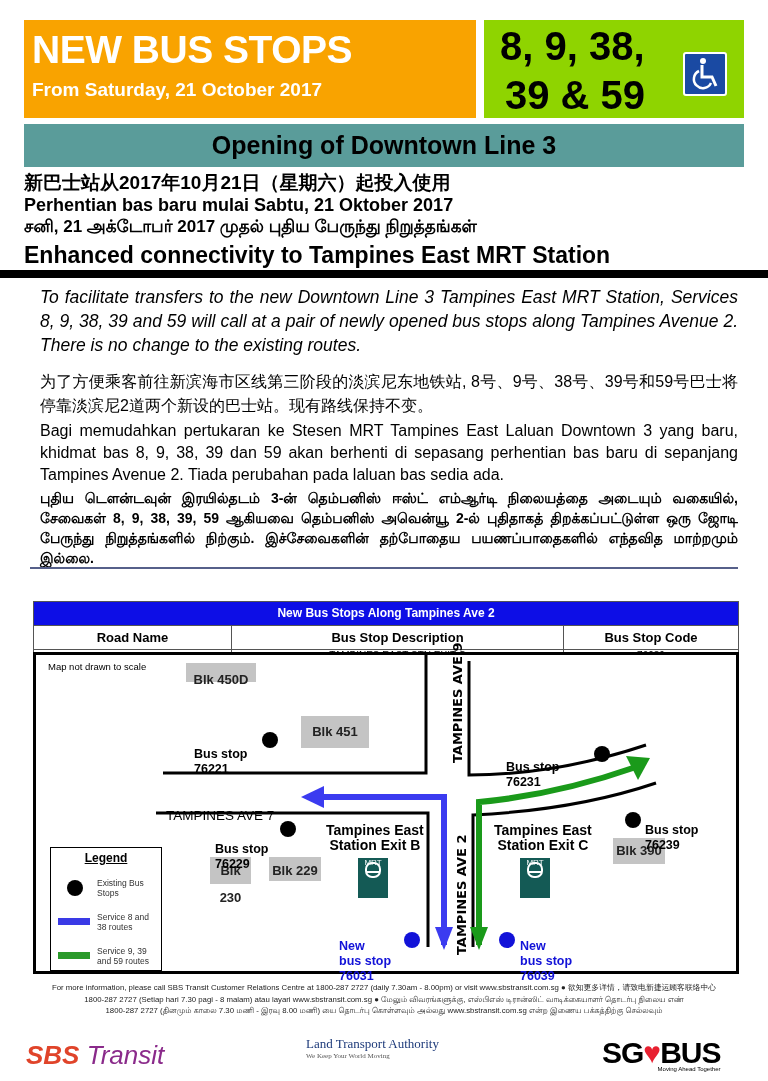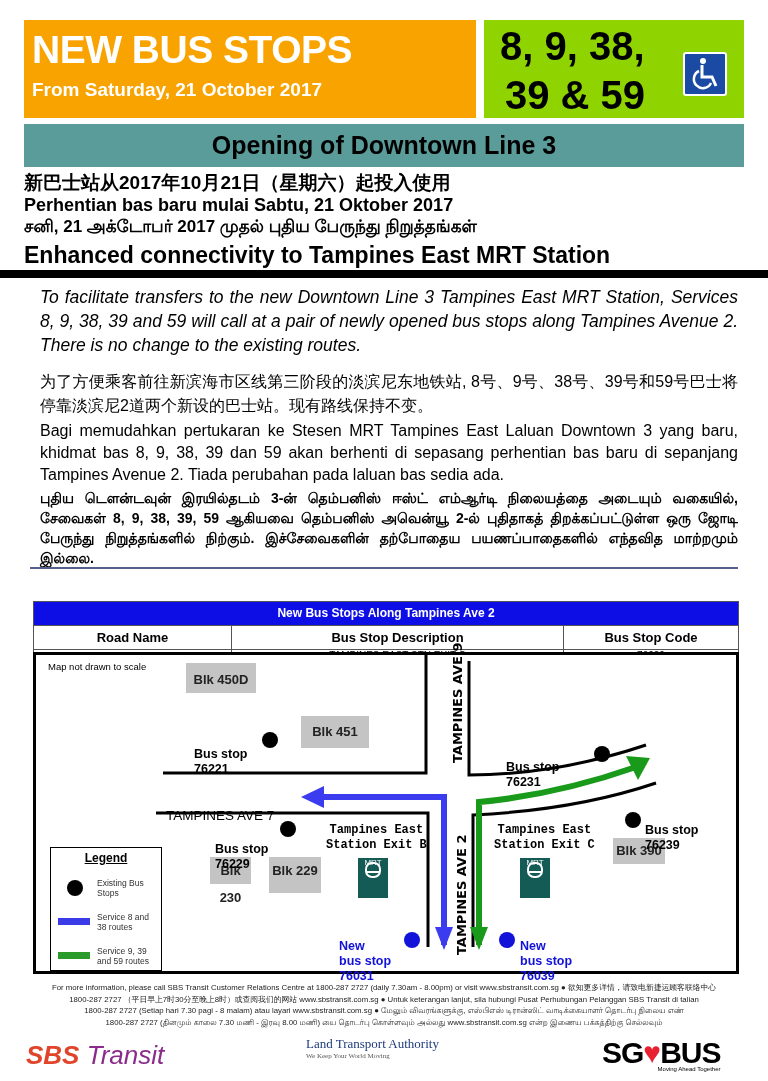--- a/index.html
+++ b/index.html
@@ -37,21 +37,21 @@
   .tbl .cap { background: #0d0ee6; color: #fff; font-weight: bold; font-size: 12px; height: 24px; }
   .tbl th { font-size: 13px; height: 24px; background: #fff; }
   .tbl td { height: 12px; font-size: 10px; line-height: 11px; }
 
   
   .map { left: 33px; top: 652px; width: 706px; height: 322px; border: 3px solid #000; background: #fff; }
   .map svg { position: absolute; left: 0; top: 0; }
   .blk { position: absolute; background: #c4c4c4; font-weight: bold; font-size: 13px; text-align: center; color: #222; }
   .lbl { position: absolute; font-family: Liberation Sans, sans-serif; font-weight: bold; font-size: 12.5px; line-height: 15px; margin-top: 20px; }
   .nlbl { color: #1212d8; }
-  .exitlbl { position: absolute; font-weight: bold; font-size: 12px; text-align: center; line-height: 15px; font-family: Liberation Mono, monospace; }
+  .exitlbl { position: absolute; font-weight: bold; font-size: 14px; text-align: center; line-height: 15px; }
   .mrt { position: absolute; width: 30px; height: 40px; background: #145a55; color: #fff; font-size: 8px; text-align: center; }
   .legend { position: absolute; left: 14px; top: 192px; width: 112px; height: 124px; border: 1px solid #000; background: #fff; }
   .legend .title { position: absolute; left: 0; width: 100%; top: 3px; text-align: center; font-weight: bold; font-size: 12px; text-decoration: underline; }
   .legend .item { position: absolute; left: 46px; font-size: 8.5px; line-height: 10px; color: #333; }
   .note { position: absolute; left: 12px; top: 6px; font-size: 9.5px; }
   .road-v { position: absolute; font-family: "DejaVu Sans", sans-serif; font-weight: bold; font-size: 13px; transform: rotate(-90deg); transform-origin: left top; white-space: nowrap; }
 
   .footer { left: 0; top: 982px; width: 768px; text-align: center; font-size: 7.8px; line-height: 11.5px; color: #222; }
 
   .logo-sbs { left: 26px; top: 1040px; font-size: 26px; font-weight: bold; font-style: italic; }
@@ -136,24 +136,24 @@
     <circle cx="566" cy="99" r="8" fill="#000"></circle>
     <circle cx="252" cy="174" r="8" fill="#000"></circle>
     <circle cx="597" cy="165" r="8" fill="#000"></circle>
 
     <circle cx="376" cy="285" r="8" fill="#1212d8"></circle>
     <circle cx="471" cy="285" r="8" fill="#1212d8"></circle>
   </svg>
 
   <div class="note">Map not drawn to scale</div>
 
-  <div class="blk" style="left:150px;top:8px;width:70px;height:30px;line-height:33px">Blk 450D</div>
+  <div class="blk" style="left:150px;top:8px;width:70px;height:19px;line-height:33px">Blk 450D</div>
   <div class="blk" style="left:265px;top:61px;width:68px;height:32px;line-height:32px">Blk 451</div>
   <div class="blk" style="left:174px;top:202px;width:41px;height:27px;line-height:27px">Blk 230</div>
-  <div class="blk" style="left:233px;top:202px;width:52px;height:36px;line-height:27px">Blk 229</div>
+  <div class="blk" style="left:233px;top:202px;width:52px;height:24px;line-height:27px">Blk 229</div>
   <div class="blk" style="left:577px;top:183px;width:52px;height:26px;line-height:26px">Blk 390</div>
 
   <div class="lbl" style="left:158px;top:72px">
       <div>Bus stop</div>
       <div>76221</div>
     </div>
   <div class="lbl" style="left:470px;top:85px">
       <div>Bus stop</div>
       <div>76231</div>
     </div>
@@ -211,21 +211,20 @@
     <div class="item" style="top:30px;width:60px">Existing Bus Stops</div>
     <div style="position:absolute;left:7px;top:70px;width:32px;height:7px;background:#3a3ae6"></div>
     <div class="item" style="top:64px;width:60px">Service 8 and 38 routes</div>
     <div style="position:absolute;left:7px;top:104px;width:32px;height:7px;background:#2a9a2a"></div>
     <div class="item" style="top:98px;width:60px">Service 9, 39 and 59 routes</div>
   </div>
 </div>
 
 <div class="abs footer">
   <div>For more information, please call SBS Transit Customer Relations Centre at 1800-287 2727 (daily 7.30am - 8.00pm) or visit www.sbstransit.com.sg ● 欲知更多详情，请致电新捷运顾客联络中心</div>
-  <div>1800-287 2727 （平日早上7时30分至晚上8时）或查阅我们的网站 www.sbstransit.com.sg ● Untuk keterangan lanjut, sila hubungi Pusat Perhubungan Pelanggan SBS Transit di talian</div>
   <div>1800-287 2727 (Setiap hari 7.30 pagi - 8 malam) atau layari www.sbstransit.com.sg ● மேலும் விவரங்களுக்கு, எஸ்பிஎஸ் டிரான்ஸிட் வாடிக்கையாளர் தொடர்பு நிலைய எண்</div>
   <div>1800-287 2727 (தினமும் காலை 7.30 மணி - இரவு 8.00 மணி) யை தொடர்பு கொள்ளவும் அல்லது www.sbstransit.com.sg என்ற இணைய பக்கத்திற்கு செல்லவும்</div>
 </div>
 
 <div class="abs logo-sbs"><span class="s">SBS</span> <span class="t">Transit</span></div>
 <div class="abs logo-lta">
   <div class="a">Land Transport Authority</div>
   <div class="b">We Keep Your World Moving</div>
 </div>
 <div class="abs logo-sg"><span>SG</span><span class="h">♥</span><span>BUS</span><span class="tag">Moving Ahead Together</span></div>

